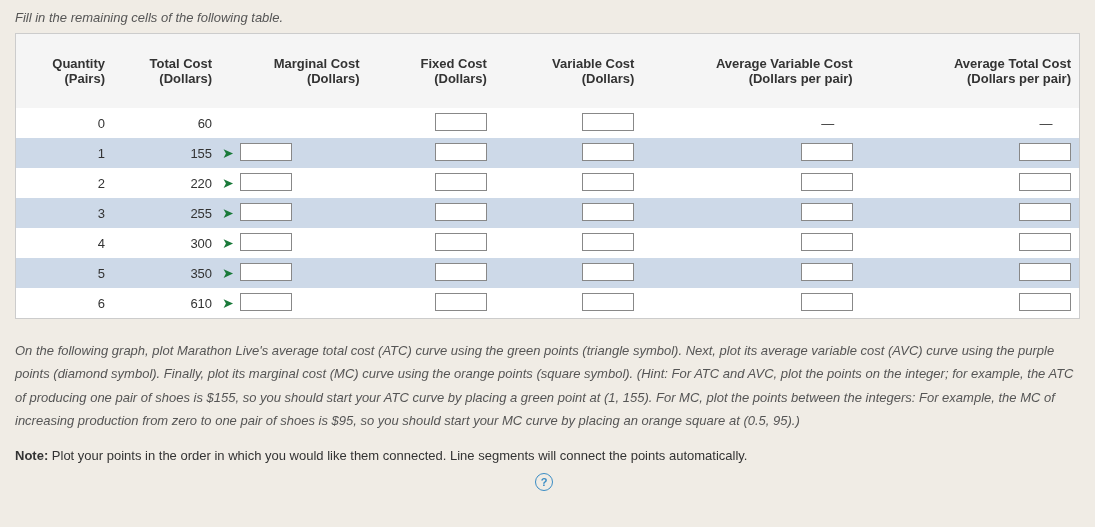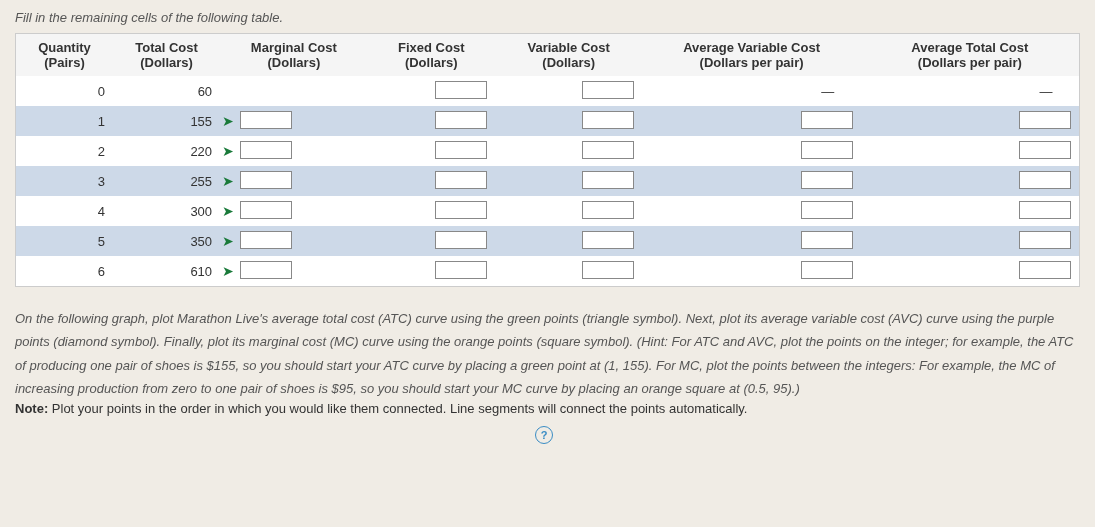--- a/index.html
+++ b/index.html
@@ -18,23 +18,23 @@
     margin-bottom: 8px;
     font-size: 13px;
   }
   table {
     border-collapse: collapse;
     width: 100%;
     background: #fff;
     border: 1px solid #ccc;
   }
   th {
-    text-align: center;
+    text-align: right;
     font-weight: bold;
-    padding: 6px 8px;
+    padding: 22px 8px;
     font-size: 13px;
     vertical-align: top;
     background: #f5f5f5;
   }
   td {
     padding: 3px 8px;
     text-align: right;
     font-size: 13px;
     vertical-align: middle;
     height: 24px;
@@ -72,20 +72,21 @@
     line-height: 1;
   }
   .paragraph {
     font-style: italic;
     color: #555;
     margin-top: 20px;
     line-height: 1.8;
     font-size: 13px;
   }
   .note {
+    margin-top: 15px;
     font-size: 13px;
     color: #333;
   }
   .note b {
     font-style: normal;
   }
   .help-icon {
     display: inline-block;
     width: 16px;
     height: 16px;

